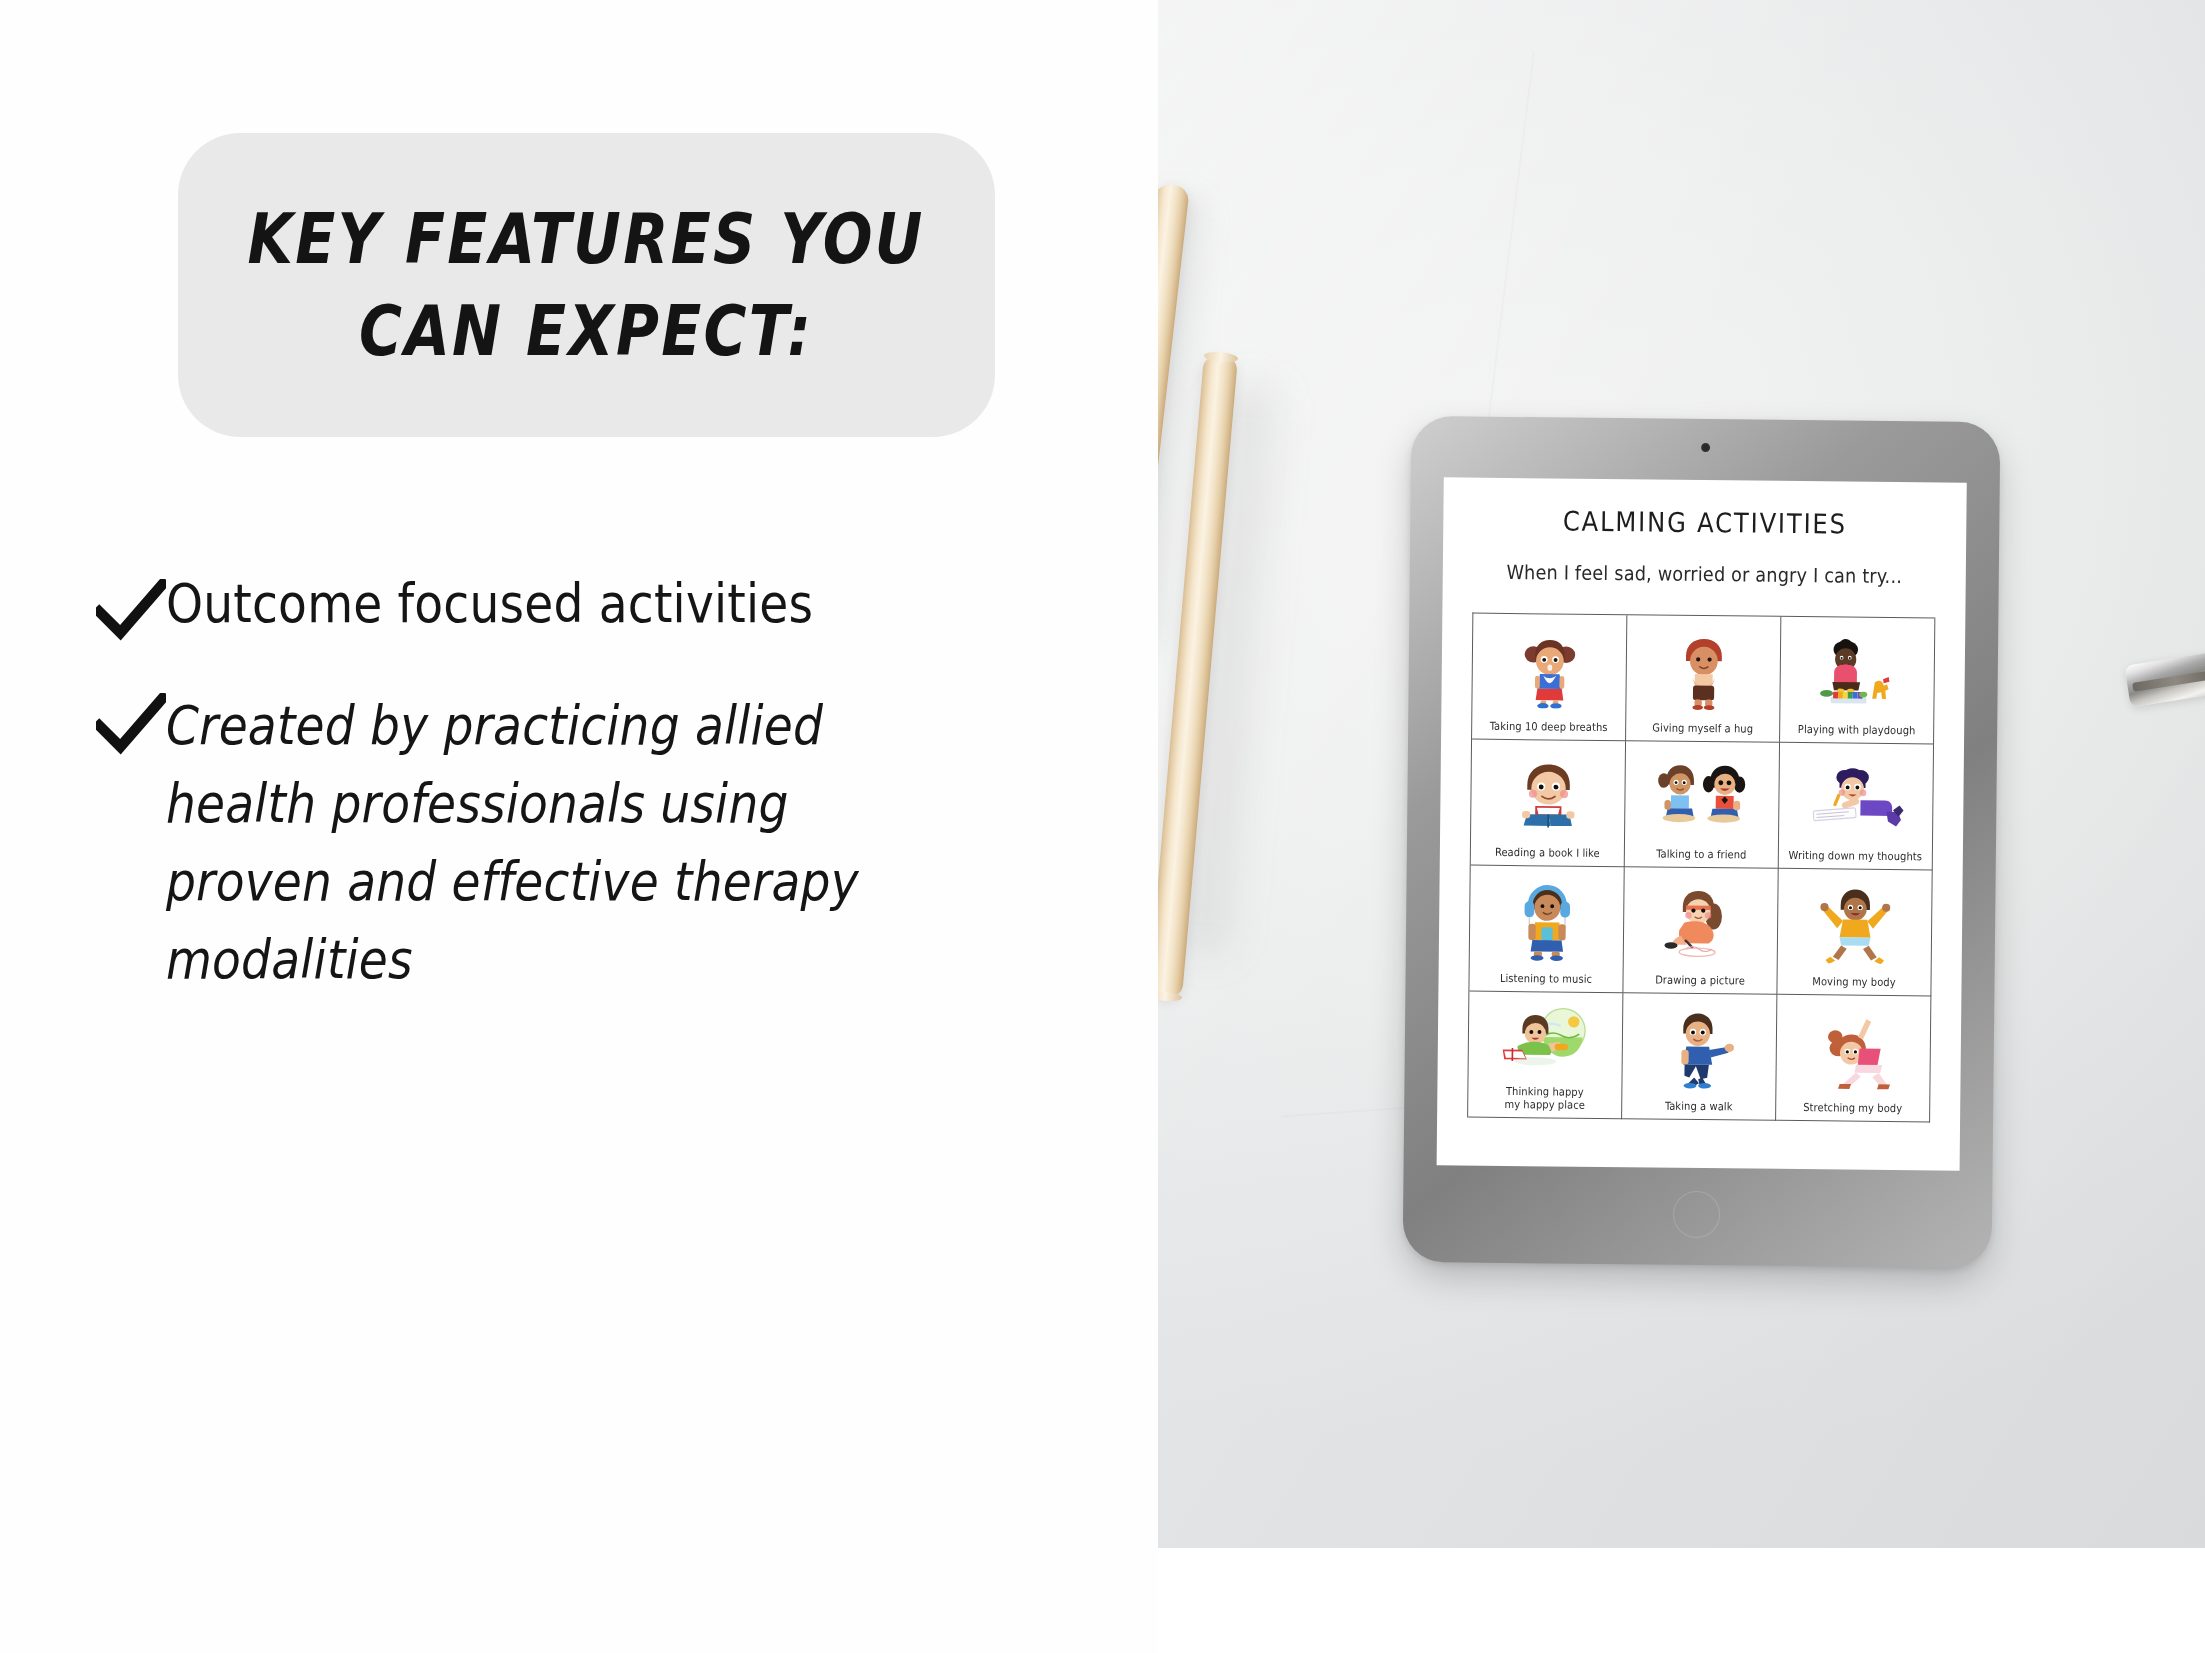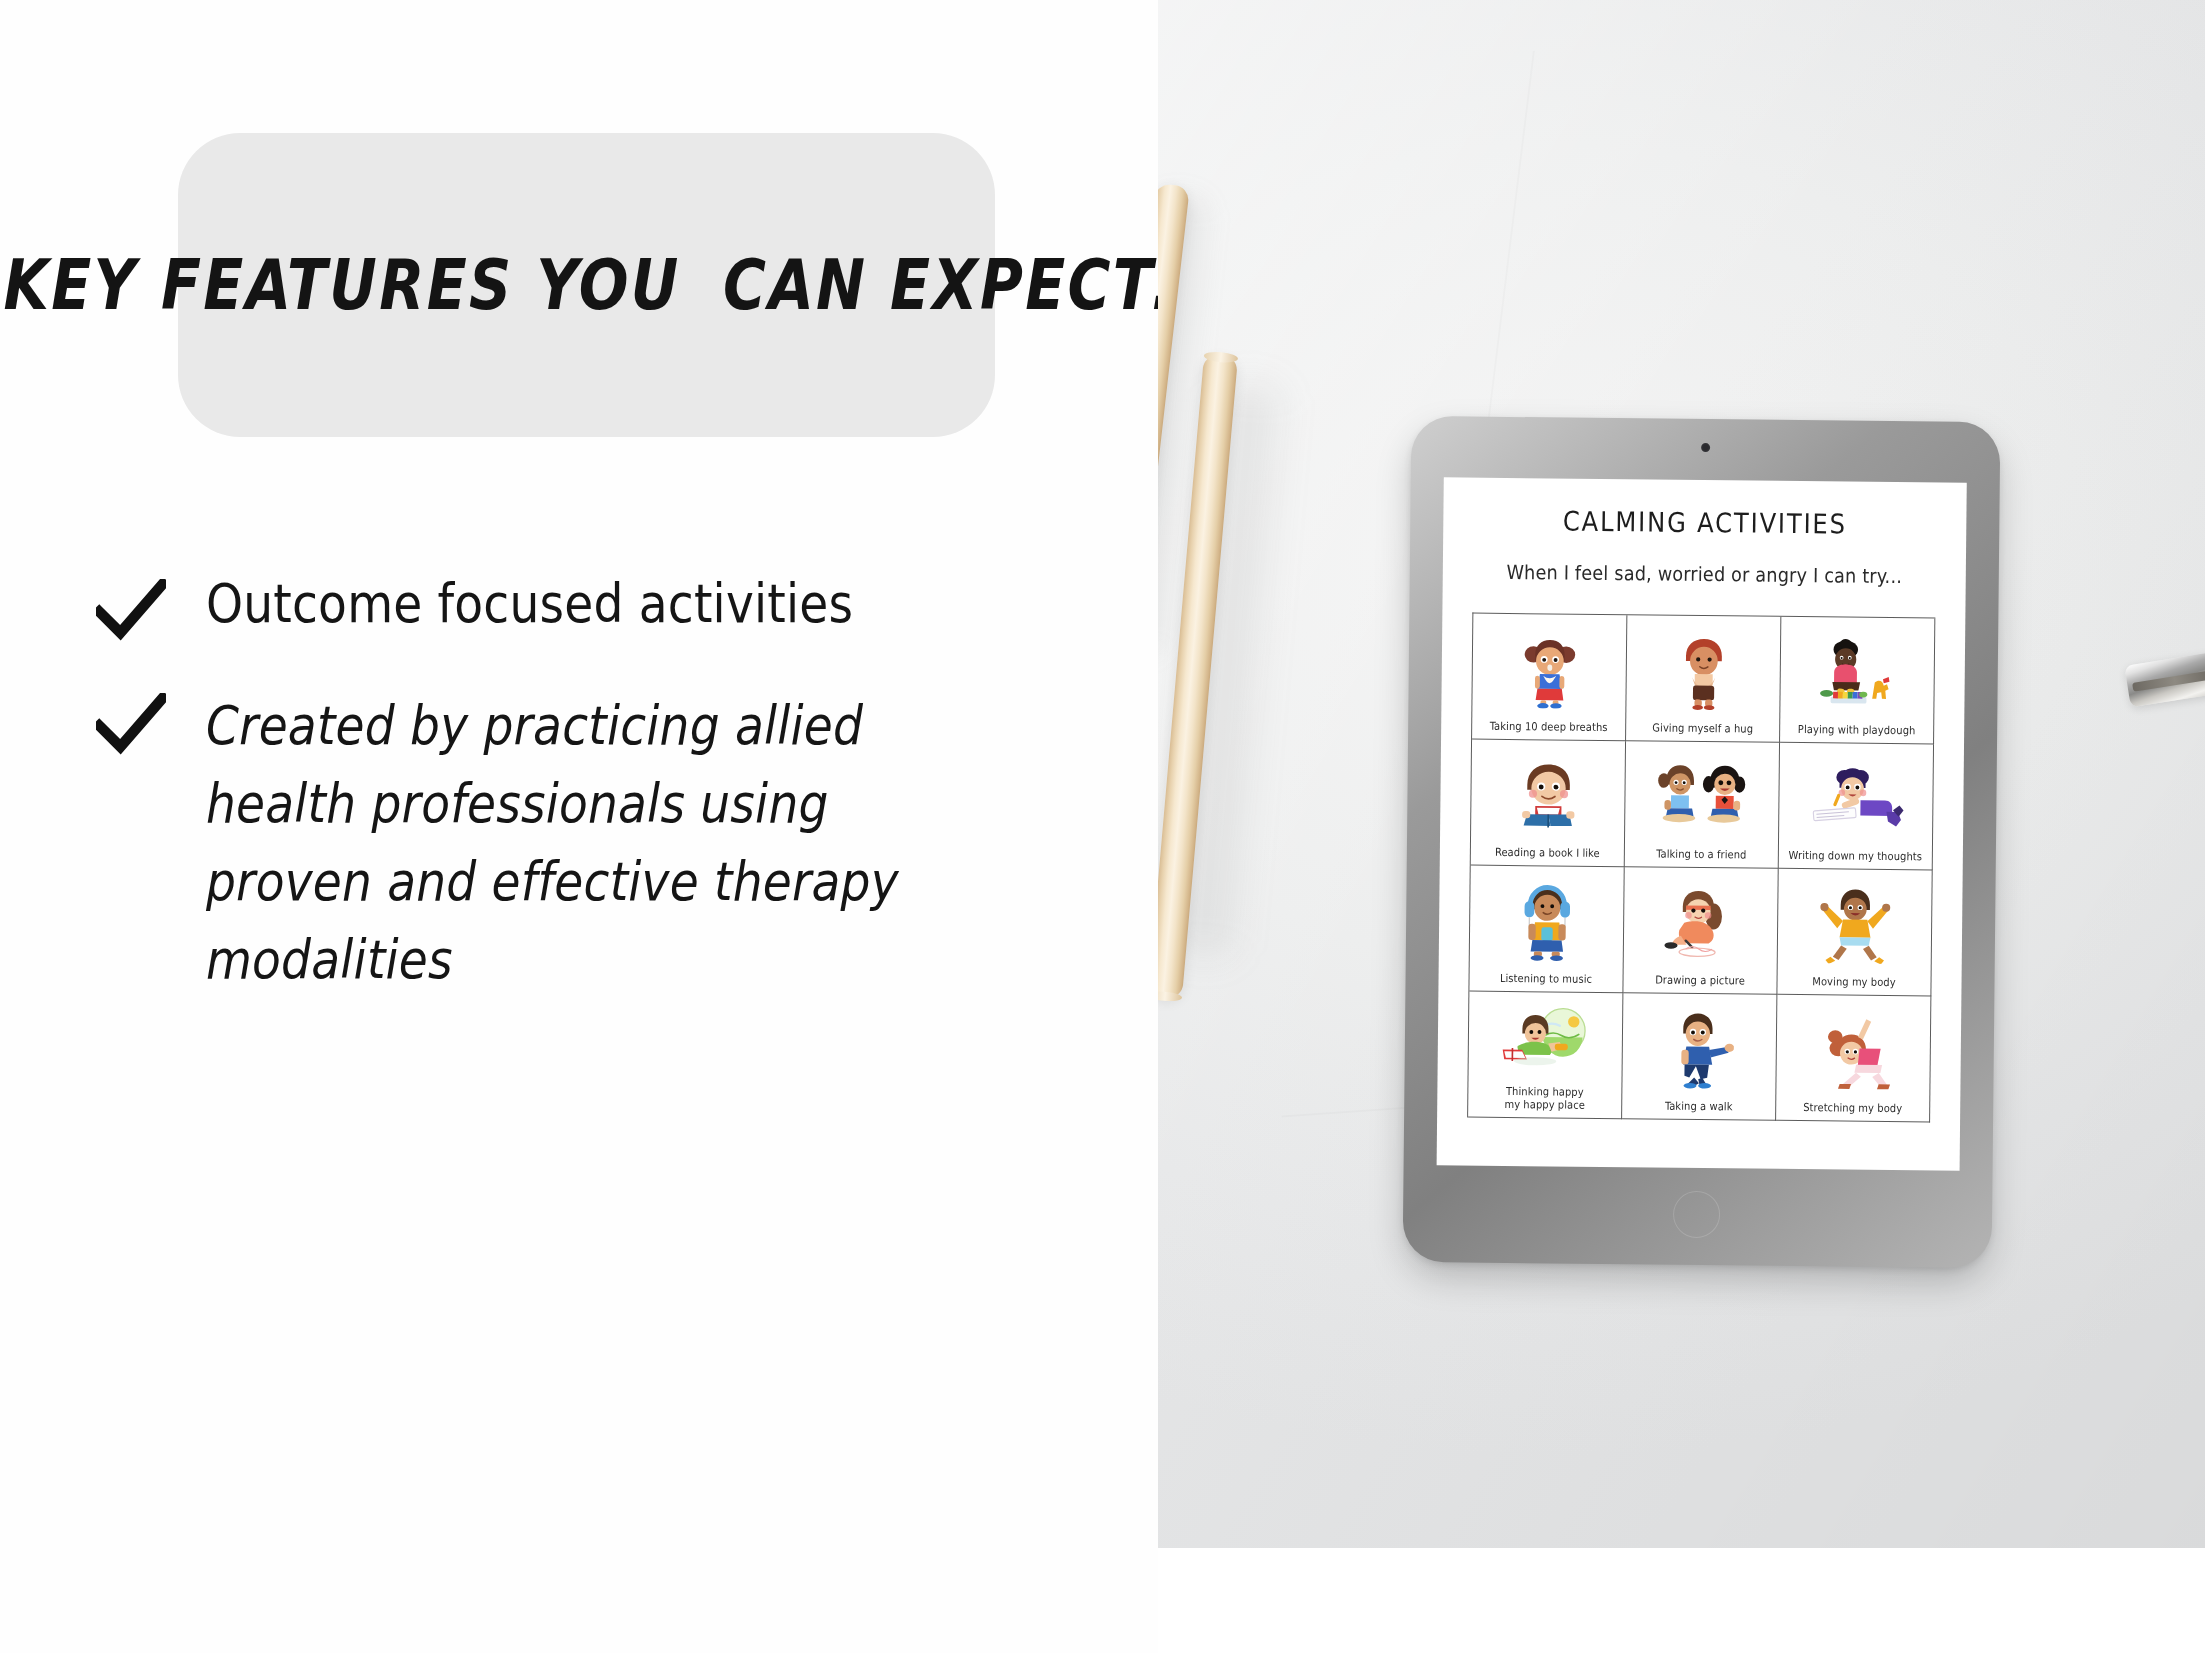--- a/index.html
+++ b/index.html
@@ -23,21 +23,21 @@
     flex:0 0 1158px;
   }
 
   .headline-pill {
     position:absolute;
     left:178px; top:133px;
     width:817px; height:304px;
     background:#e9e9e9;
     border-radius:62px;
     display:flex;
-    flex-direction:row;
+    flex-direction:column;
     align-items:center;
     justify-content:center;
   }
   .headline-line {
     font-family:"Liberation Sans Narrow","DejaVu Sans Condensed","Liberation Sans",sans-serif;
     font-size:70px;
     font-weight:700;
     font-style:italic;
     letter-spacing:2.5px;
     color:#141414;
@@ -48,21 +48,20 @@
 
   .bullets {
     position:absolute;
     left:0; top:572px;
     width:1158px;
   }
   .bullet-row {
     display:flex;
     align-items:flex-start;
     margin-bottom:46px;
-    gap:40px;
   }
   .bullet-row:last-child { margin-bottom:0;font-style:italic; }
 
   .check-wrap {
     flex:0 0 131px;
     padding-left:96px;
     padding-top:6.5px;
   }
   .check-icon { display:block; }
 

